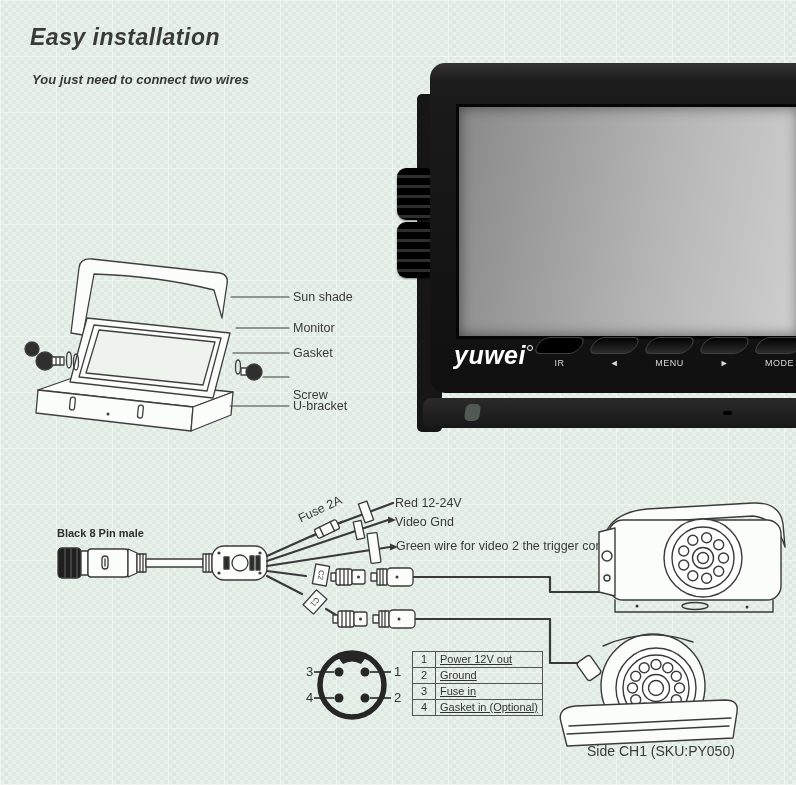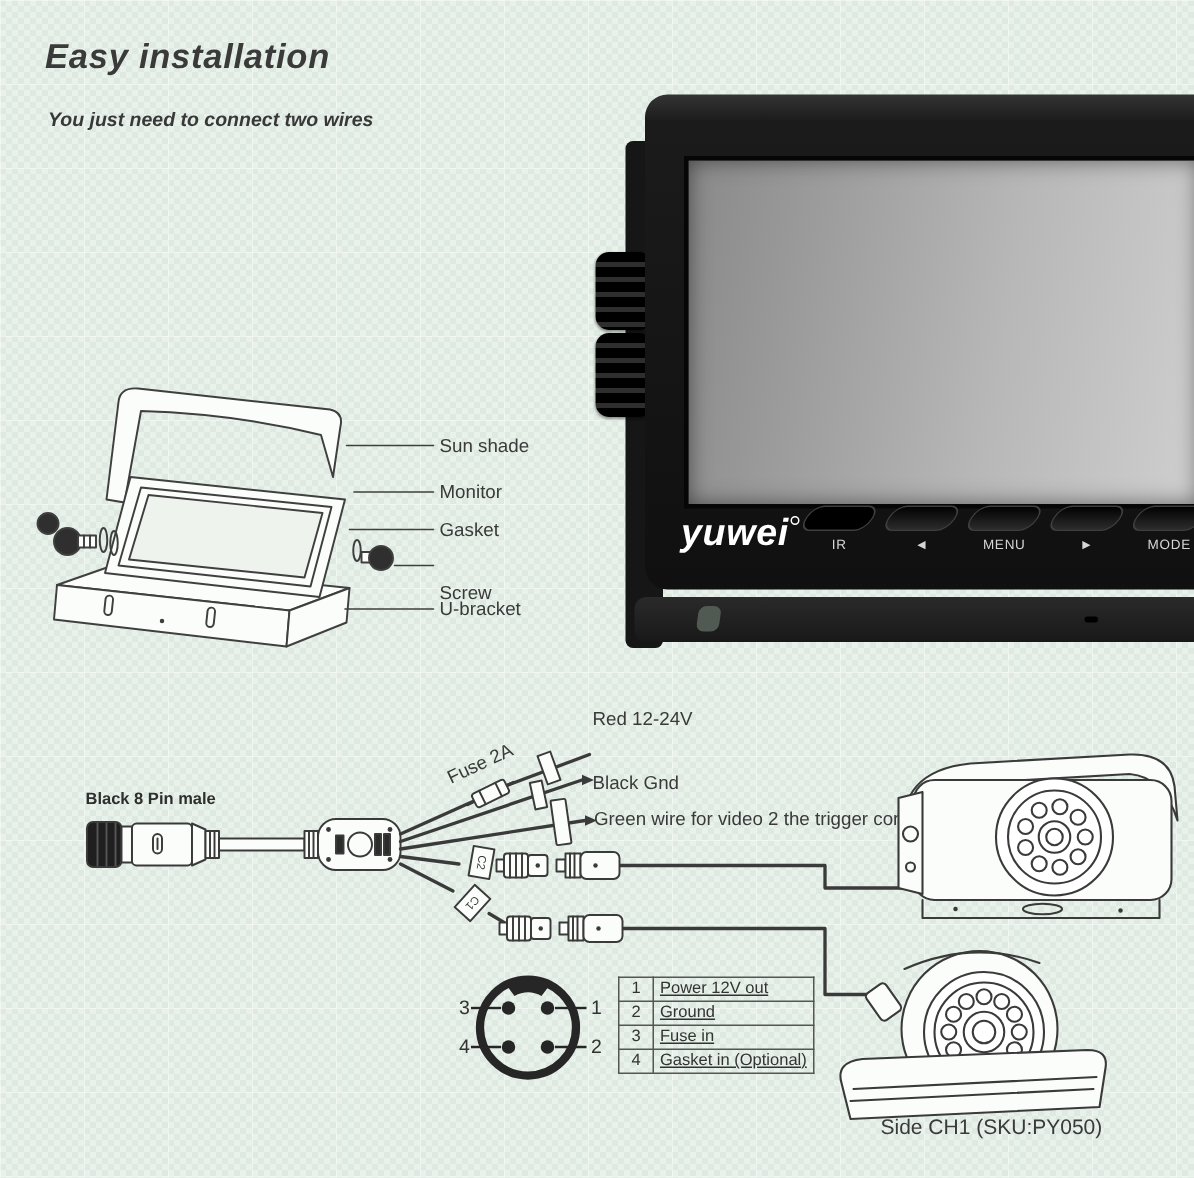--- a/index.html
+++ b/index.html
@@ -244,22 +244,22 @@
         <line x1="342" y1="123" x2="342" y2="139"></line>
           <line x1="345" y1="123" x2="345" y2="139"></line>
         <rect x="349" y="122" width="26" height="18" rx="4"></rect>
         <circle cx="359" cy="131" r="1.5" fill="#3a3a3a" stroke="none"></circle>
       </g>
     </g>
   </svg>
 
   <div class="lbl lbl-b" style="left:57px;top:527px">Black 8 Pin male</div>
   <div class="lbl rot-fuse">Fuse 2A</div>
-  <div class="lbl" style="left:395px;top:472px">Red 12-24V</div>
-  <div class="lbl" style="left:395px;top:515px">Black Gnd</div>
+  <div class="lbl" style="left:395px;top:496px">Red 12-24V</div>
+  <div class="lbl" style="left:395px;top:515px">Video Gnd</div>
   <div class="lbl" style="left:396px;top:539px">Green wire for video 2 the trigger control</div>
 
   <svg style="left:575px;top:500px;" width="221" height="122" viewBox="0 0 221 122">
     <g stroke="#3a3a3a" stroke-width="1.4" fill="#fbfdfb" stroke-linejoin="round" stroke-linecap="round">
       <path d="M28,60 Q22,14 72,9 L178,3 Q205,2 208,24 L210,47 Q201,18 178,16 L75,22 Q38,26 34,62 Z"></path>
       <rect x="34" y="20" width="172" height="80" rx="14"></rect>
       <path d="M24,32 L40,28 L40,96 L24,92 Z"></path>
       <circle cx="32" cy="56" r="5" fill="none"></circle>
       <circle cx="32" cy="78" r="3" fill="none"></circle>
       <g>

